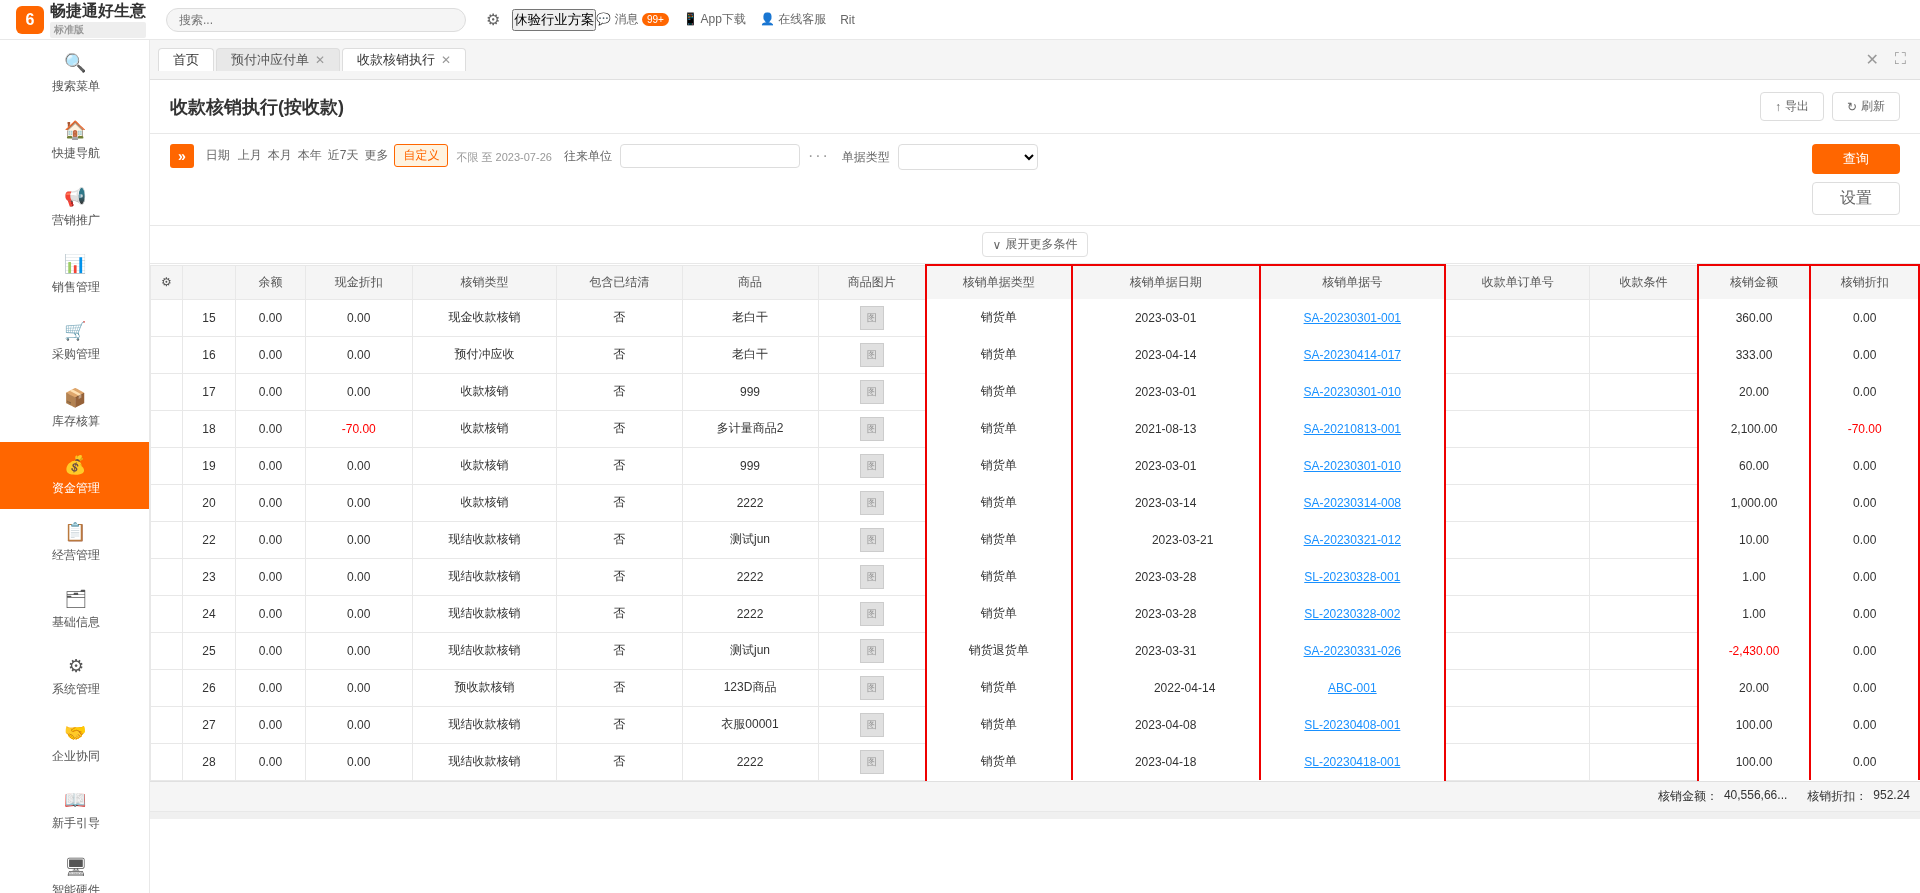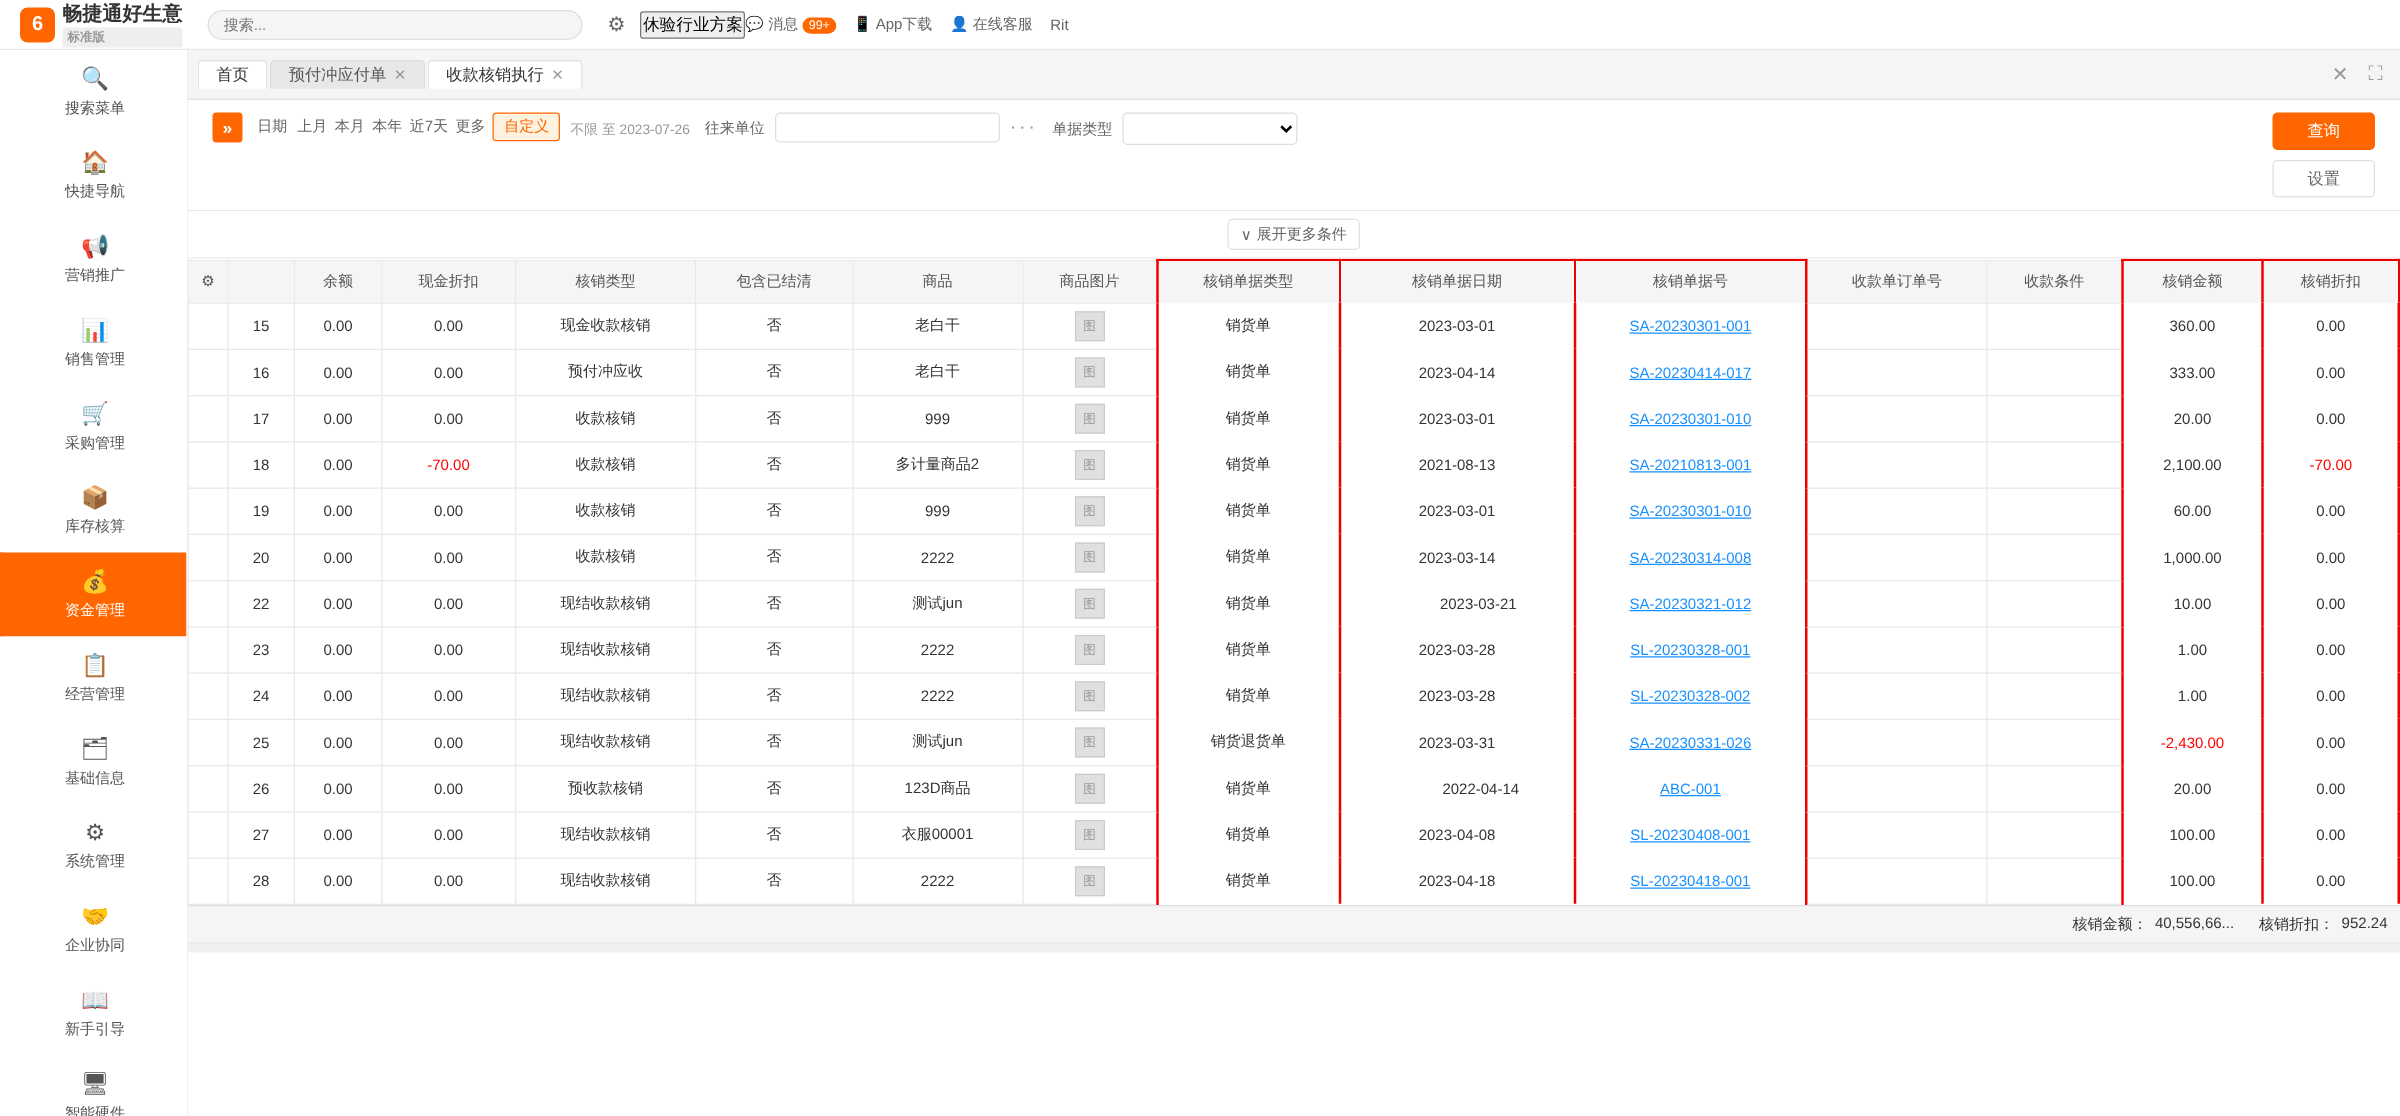--- a/index.html
+++ b/index.html
@@ -54,21 +54,21 @@
     .filter-row { display: flex; align-items: center; gap: 8px; }
     .filter-label { color: #666; font-size: 12px; white-space: nowrap; }
     .filter-date-links { display: flex; gap: 6px; align-items: center; flex-wrap: wrap; }
     .filter-date-links a { color: #666; font-size: 12px; cursor: pointer; text-decoration: none; }
     .filter-date-custom { background: #fff3e0; border: 1px solid #f60; color: #f60; padding: 2px 8px; border-radius: 3px; font-size: 12px; cursor: pointer; }
     .filter-date-range { color: #999; font-size: 11px; margin-top: 2px; }
     .filter-input { border: 1px solid #ddd; border-radius: 4px; padding: 4px 10px; font-size: 12px; width: 180px; outline: none; }
     .filter-select { border: 1px solid #ddd; border-radius: 4px; padding: 4px 24px 4px 10px; font-size: 12px; min-width: 140px; outline: none; background: #fff; }
     .filter-dots { color: #999; letter-spacing: 2px; font-size: 16px; }
     .btn-query { background: #f60; color: #fff; border: none; border-radius: 4px; padding: 6px 20px; cursor: pointer; font-size: 13px; }
-    .btn-setting { border: 1px solid #ddd; background: #fff; color: #666; border-radius: 4px; padding: 5px 27px; cursor: pointer; font-size: 13px; margin-top: 4px; }
+    .btn-setting { border: 1px solid #ddd; background: #fff; color: #666; border-radius: 4px; padding: 5px 27px; cursor: pointer; font-size: 16px; margin-top: 4px; }
     .expand-more { display: flex; align-items: center; justify-content: center; padding: 6px; background: #fff; border-bottom: 1px solid #e8e8e8; }
     .expand-btn { display: flex; align-items: center; gap: 4px; color: #666; font-size: 12px; cursor: pointer; border: 1px solid #e0e0e0; border-radius: 4px; padding: 3px 10px; background: #fff; }
 
     
     .table-container { flex: 1; overflow: auto; background: #fff; margin: 0; }
     table { width: 100%; border-collapse: collapse; font-size: 12px; }
     thead tr { background: #f5f5f5; }
     th { padding: 8px 10px; text-align: center; border: 1px solid #e8e8e8; font-weight: normal; color: #555; white-space: nowrap; position: sticky; top: 0; background: #f5f5f5; z-index: 2; }
     td { padding: 6px 10px; text-align: center; border: 1px solid #e8e8e8; white-space: nowrap; color: #333; }
     tr.highlighted td { background: #fff3e0; }
@@ -186,20 +186,33 @@
         <span class="tab-close">✕</span>
       </div>
       <div class="win-controls">
         <span>✕</span>
         <span>⛶</span>
       </div>
     </div>
 
     <div class="content">
 
+      <div class="page-header">
+        <div class="page-title">收款核销执行(按收款)</div>
+        <div class="header-actions">
+          <button class="btn-outline">
+            <span>↑</span>
+            <span>导出</span>
+          </button>
+          <button class="btn-outline">
+            <span>↻</span>
+            <span>刷新</span>
+          </button>
+        </div>
+      </div>
 
       <div class="filter-bar">
         <button class="filter-toggle">»</button>
         <div class="filter-row">
           <span class="filter-label">日期</span>
           <div class="filter-date-links">
             <a>上月</a>
             <a>本月</a>
             <a>本年</a>
             <a>近7天</a>

